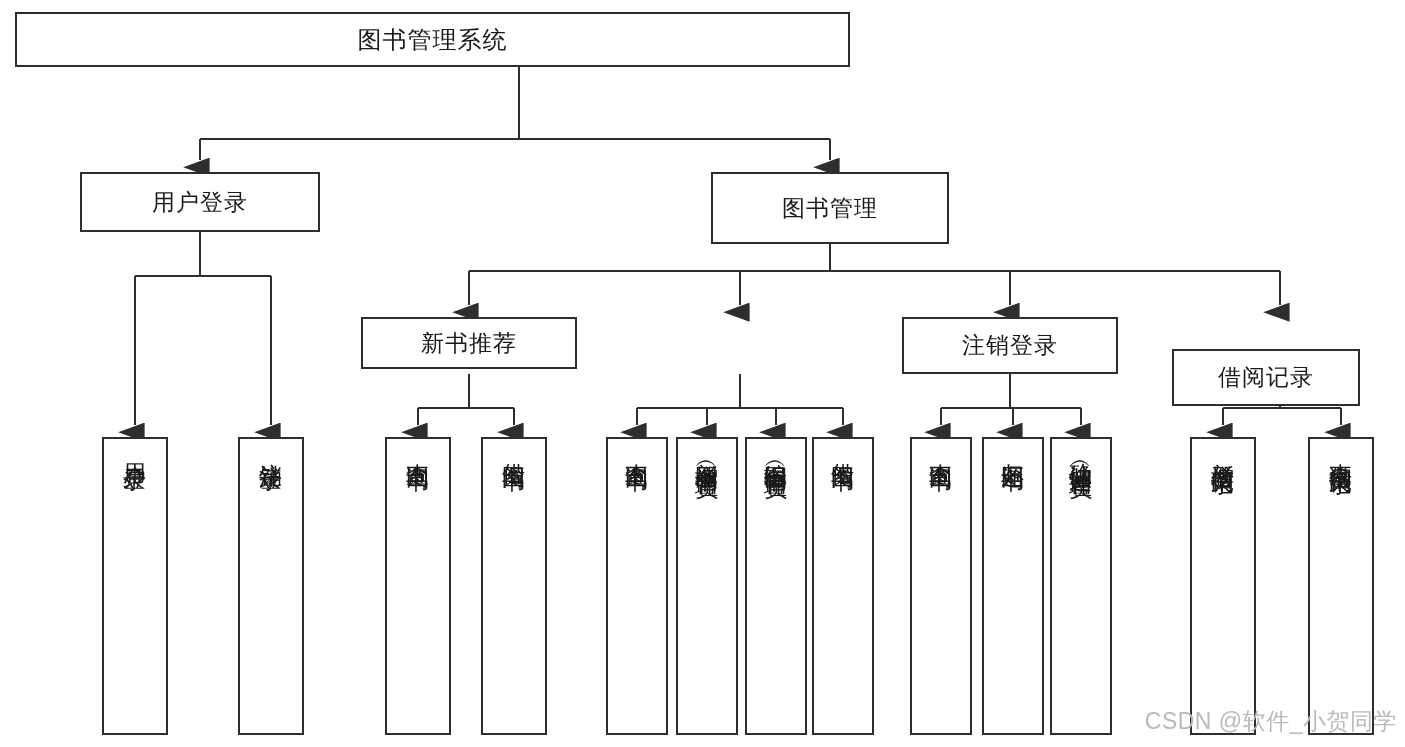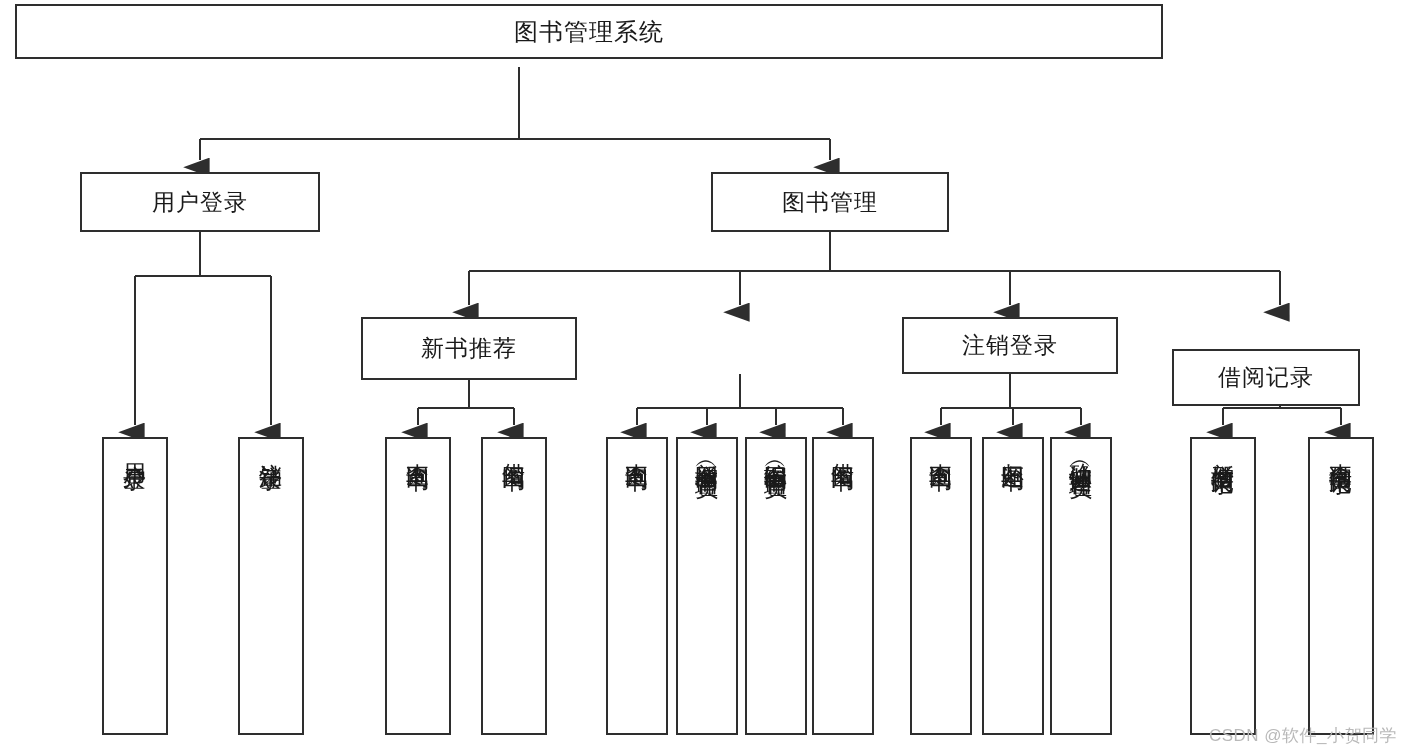--- a/index.html
+++ b/index.html
@@ -51,22 +51,22 @@
     text-orientation: upright;
     font-size: 23px;
     line-height: 1.13;
     letter-spacing: 2px;
     white-space: nowrap;
     display: block;
   }
   .watermark {
     position: absolute;
     right: 8px;
-    bottom: 0;
-    font-size: 17px;
+    bottom: 10px;
+    font-size: 23px;
     color: #b9b9b9;
     white-space: nowrap;
     letter-spacing: 0.5px;
   }
 </style>
 </head>
 <body>
 
 <div id="canvas">
 
@@ -114,32 +114,32 @@
       <path d="M1013,408 L1013,425" marker-end="url(#arrow)"></path>
       <path d="M1081,408 L1081,425" marker-end="url(#arrow)"></path>
 
       <path d="M1280,374 L1280,408"></path>
       <path d="M1223,408 L1341,408"></path>
       <path d="M1223,408 L1223,425" marker-end="url(#arrow)"></path>
       <path d="M1341,408 L1341,425" marker-end="url(#arrow)"></path>
     </g>
   </svg>
 
-  <div class="node root" style="left:15px; top:4px; width:1148px; height:55px;">
+  <div class="node root" style="left:15px; top:12px; width:835px; height:55px;">
     <span class="node-h">图书管理系统</span>
   </div>
 
   <div class="node" style="left:80px; top:172px; width:240px; height:60px;">
     <span class="node-h">用户登录</span>
   </div>
-  <div class="node" style="left:711px; top:172px; width:238px; height:60px;">
+  <div class="node" style="left:711px; top:172px; width:238px; height:72px;">
     <span class="node-h">图书管理</span>
   </div>
 
-  <div class="node" style="left:361px; top:317px; width:216px; height:63px;">
+  <div class="node" style="left:361px; top:317px; width:216px; height:52px;">
     <span class="node-h">新书推荐</span>
   </div>
   <div class="node" style="left:902px; top:317px; width:216px; height:57px;">
     <span class="node-h">注销登录</span>
   </div>
   <div class="node" style="left:1172px; top:317px; width:188px; height:57px;margin-top:32px;">
     <span class="node-h">借阅记录</span>
   </div>
 
   <div class="node leaf" style="left:102px; top:437px; width:66px; height:298px;">

